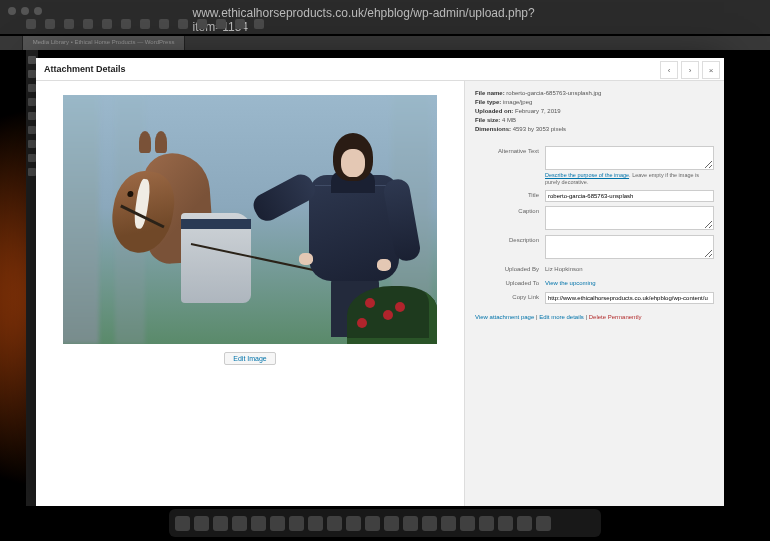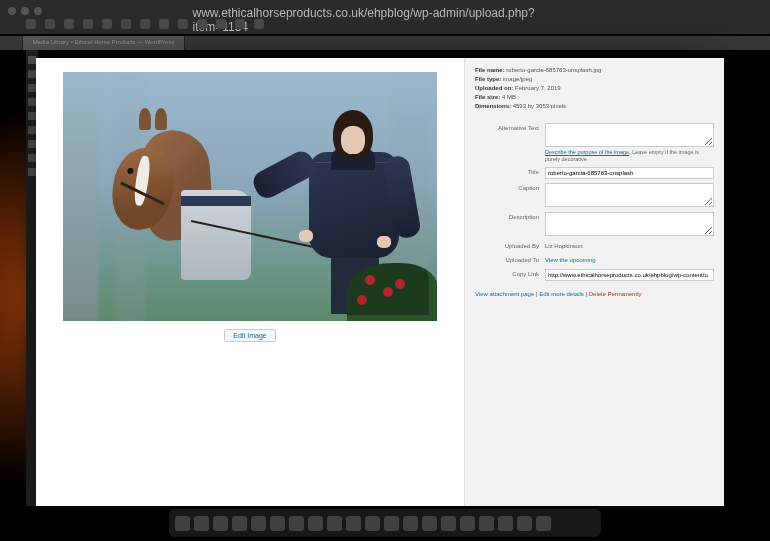--- a/index.html
+++ b/index.html
@@ -108,20 +108,28 @@
     <span></span>
     <span></span>
     <span></span>
     <span></span>
     <span></span>
     <span></span>
     <span></span>
 </div>
 
 <div class="modal">
+  <div class="modal-head">
+    <div class="modal-title">Attachment Details</div>
+    <div class="head-ctrls">
+      <div>‹</div>
+      <div>›</div>
+      <div>×</div>
+    </div>
+  </div>
   <div class="modal-body">
     <div class="preview">
       <div class="img-box">
         <div class="blur-v bv1"></div>
           <div class="blur-v bv2"></div>
           <div class="blur-v bv3"></div>
         <div class="horse">
           <div class="h-neck"></div>
           <div class="h-rug"></div>
           <div class="h-head">

